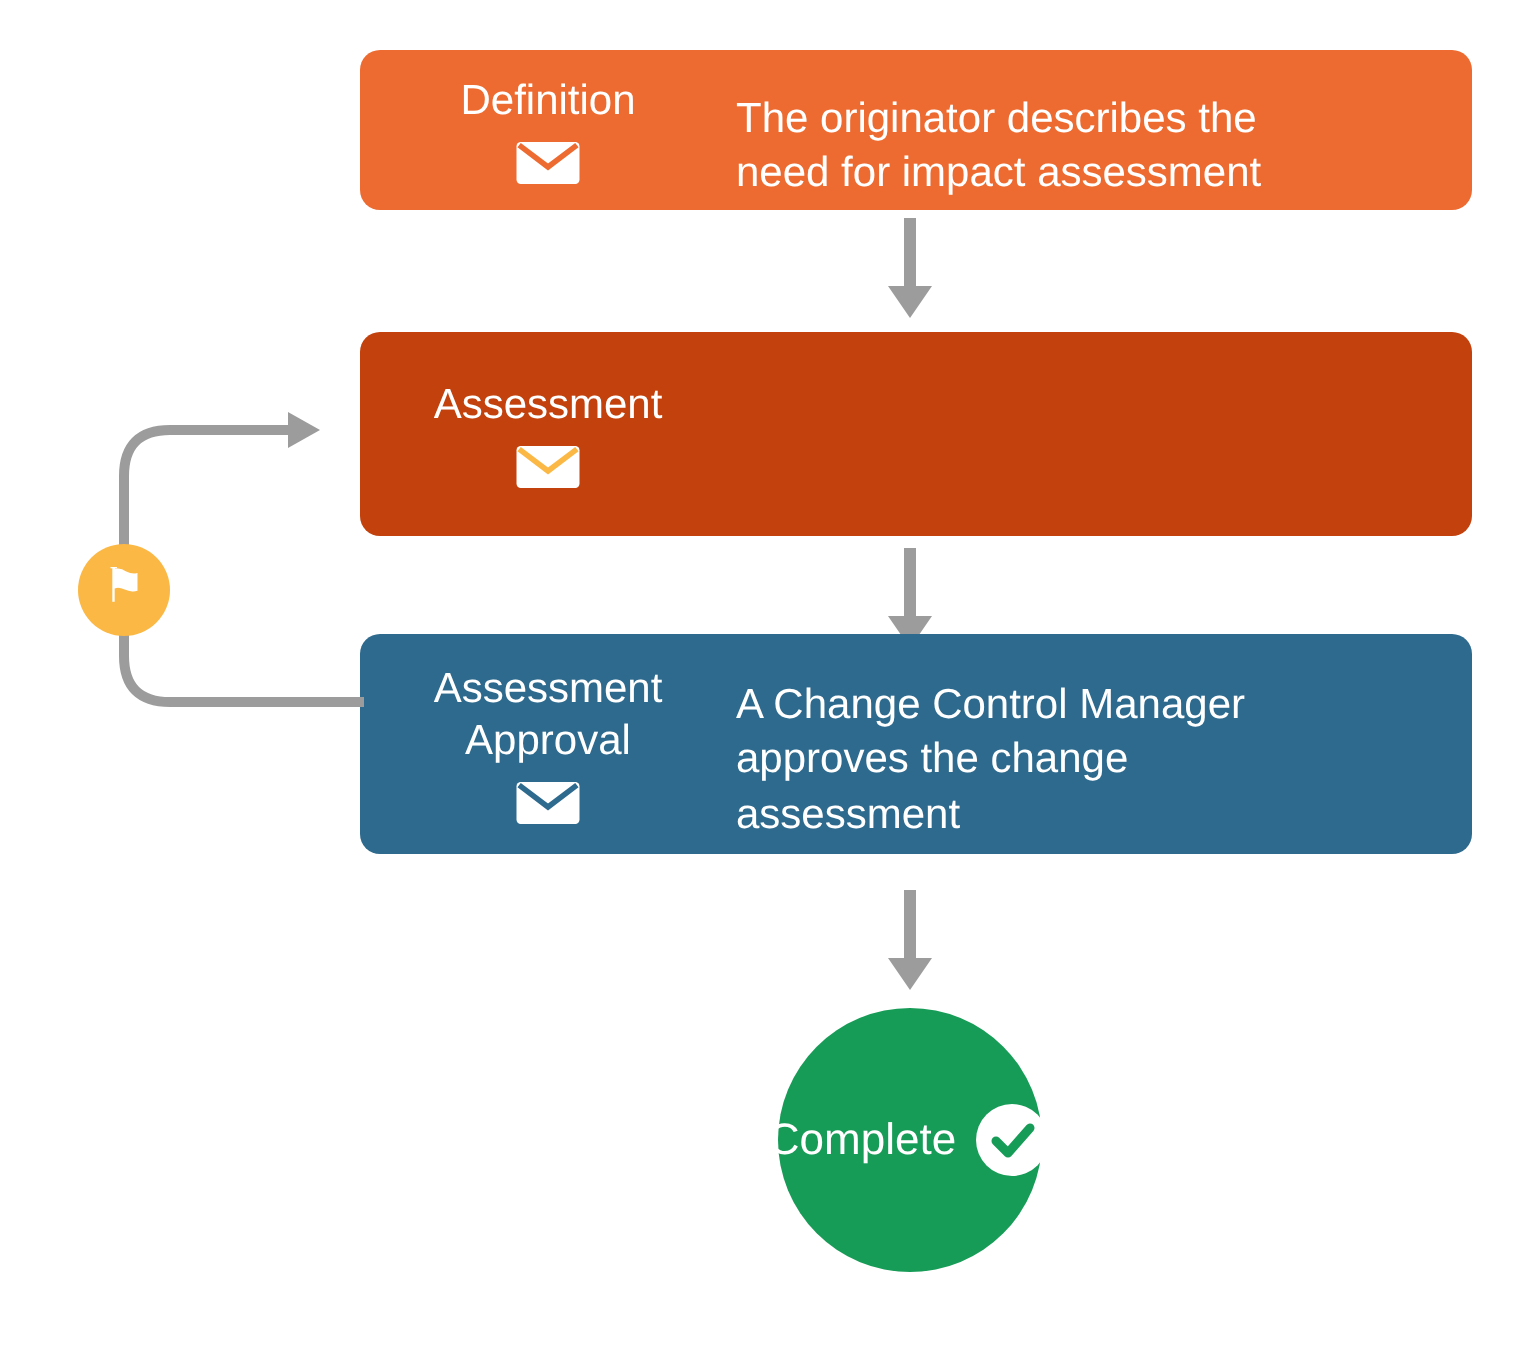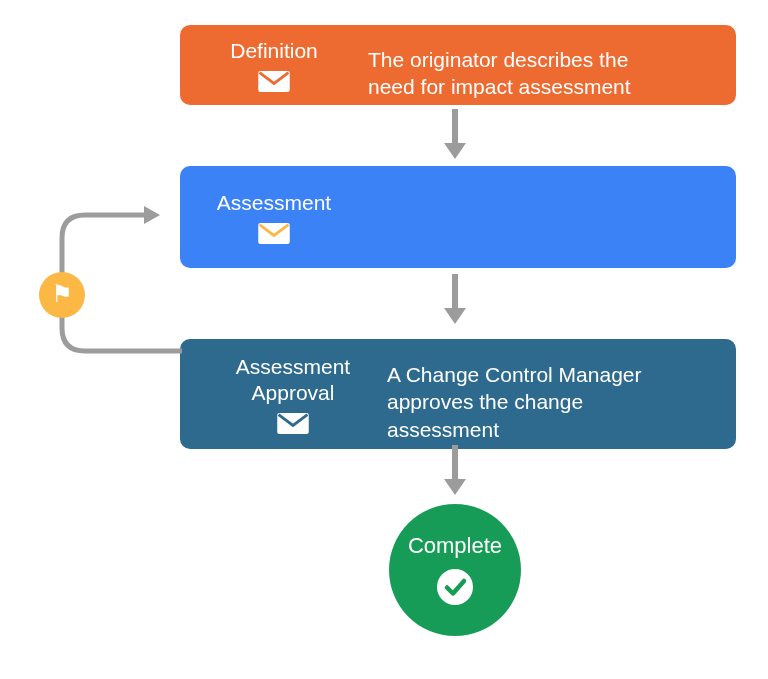--- a/index.html
+++ b/index.html
@@ -6,21 +6,21 @@
   .canvas {
     position:relative; width:768px; height:679px; background:#ffffff;
     font-family:"Liberation Sans", sans-serif; overflow:hidden;
   }
   .step {
     position:absolute; left:180px; width:556px; border-radius:10px;
     color:#ffffff; display:flex; box-sizing:border-box;
   }
   .step-0 { top:25px;  height:80px; }
   .step-1 { top:166px; height:102px; }
-  .step-2 { top:339px; height:110px;padding-left:19px; }
+  .step-2 { top:317px; height:110px; }
   .step-left {
     width:188px; display:flex; flex-direction:column;
     align-items:center; justify-content:center; gap:7px; flex:none;
   }
   .step-title { font-size:21px; line-height:1.22; text-align:center; max-width:160px; font-weight:400; }
   .envelope { display:block; line-height:0; }
   .step-desc {
     flex:1; display:flex; align-items:center;
     font-size:21px; line-height:1.3; font-weight:400;margin-top:16px;
   }
@@ -32,21 +32,21 @@
   .arrow-2 { top:274px; }
   .arrow-3 { top:445px; }
   .loop-arrow { position:absolute; left:38px; top:195px; width:150px; height:178px; }
   .flag-badge {
     position:absolute; left:39px; top:272px; width:46px; height:46px;
     border-radius:50%; display:flex; align-items:center; justify-content:center;
   }
   .flag-glyph { color:#ffffff; font-size:24px; line-height:1; transform:translateY(-1px); }
   .complete-circle {
     position:absolute; left:389px; top:504px; width:132px; height:132px;
-    border-radius:50%; color:#ffffff; display:flex; flex-direction:column;
+    border-radius:50%; color:#ffffff; display:flex; 
     align-items:center; justify-content:center; gap:8px;
   }
   .complete-label { font-size:22px; font-weight:400; }
   .check-icon { line-height:0; }
 </style>
 </head>
 <body>
 
 <div class="canvas">
 
@@ -63,21 +63,21 @@
     <div class="step-desc">
       <span>The originator describes the need for impact assessment</span>
     </div>
   </div>
 
   <svg class="down-arrow arrow-1" viewBox="0 0 28 52">
     <line x1="14" y1="0" x2="14" y2="36" stroke-width="6" style="stroke: rgb(156, 156, 156);"></line>
     <polygon points="3,34 25,34 14,50" style="fill: rgb(156, 156, 156);"></polygon>
   </svg>
 
-  <div class="step step-1" style="background: #3b82f6;">
+  <div class="step step-1" style="background: #c2410c;">
     <div class="step-left">
       <div class="step-title">Assessment</div>
       <span class="envelope">
         <svg width="32" height="21" viewBox="0 0 24 16">
           <rect x="0" y="0" width="24" height="16" rx="1.6" fill="#ffffff"></rect>
           <path d="M1 1.2 L12 9.5 L23 1.2" stroke-width="2.1" fill="none" style="stroke: rgb(251, 184, 69);"></path>
         </svg>
       </span>
     </div>
   </div>

